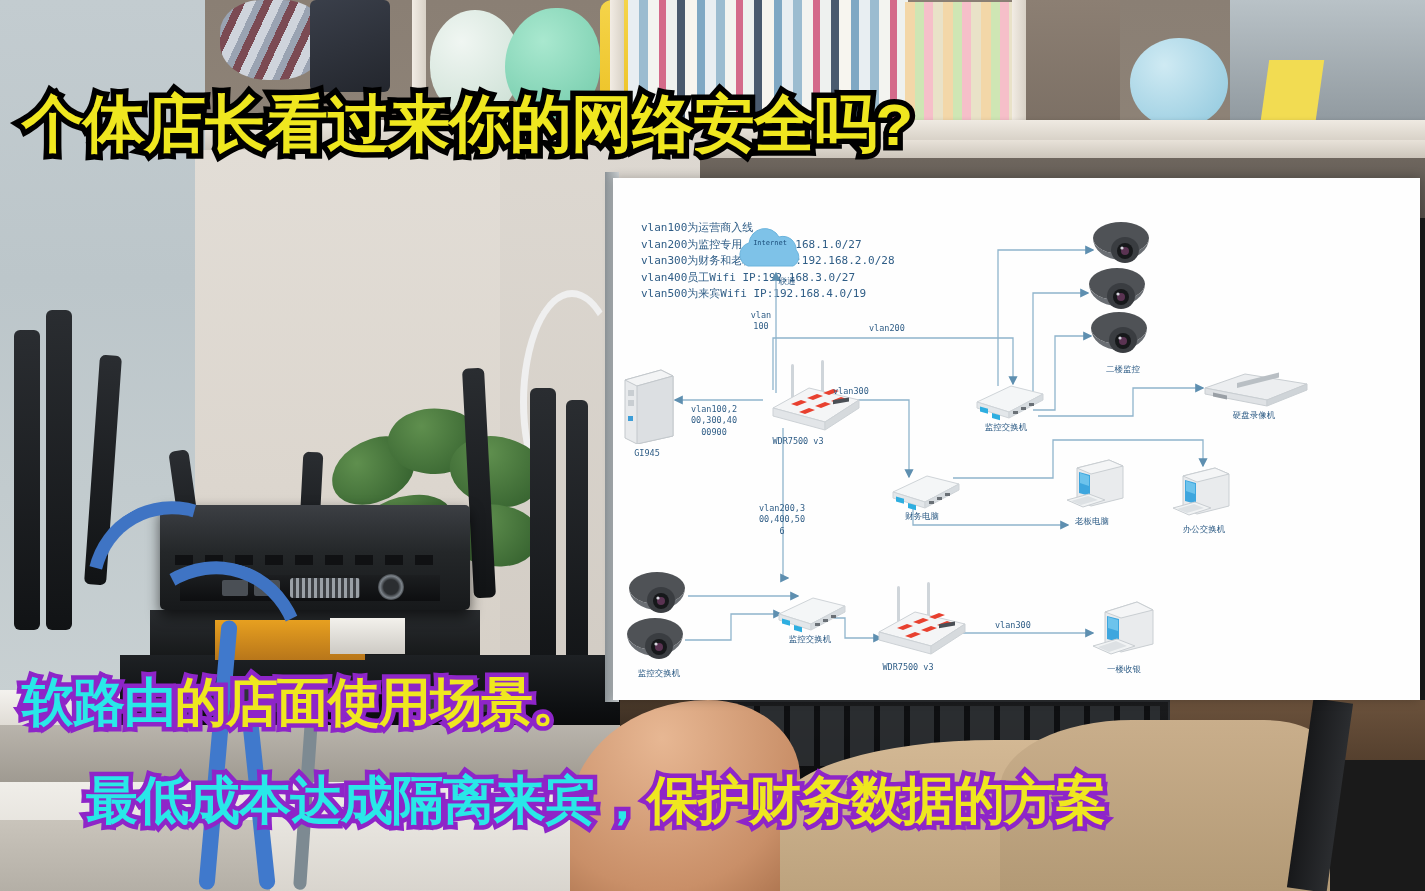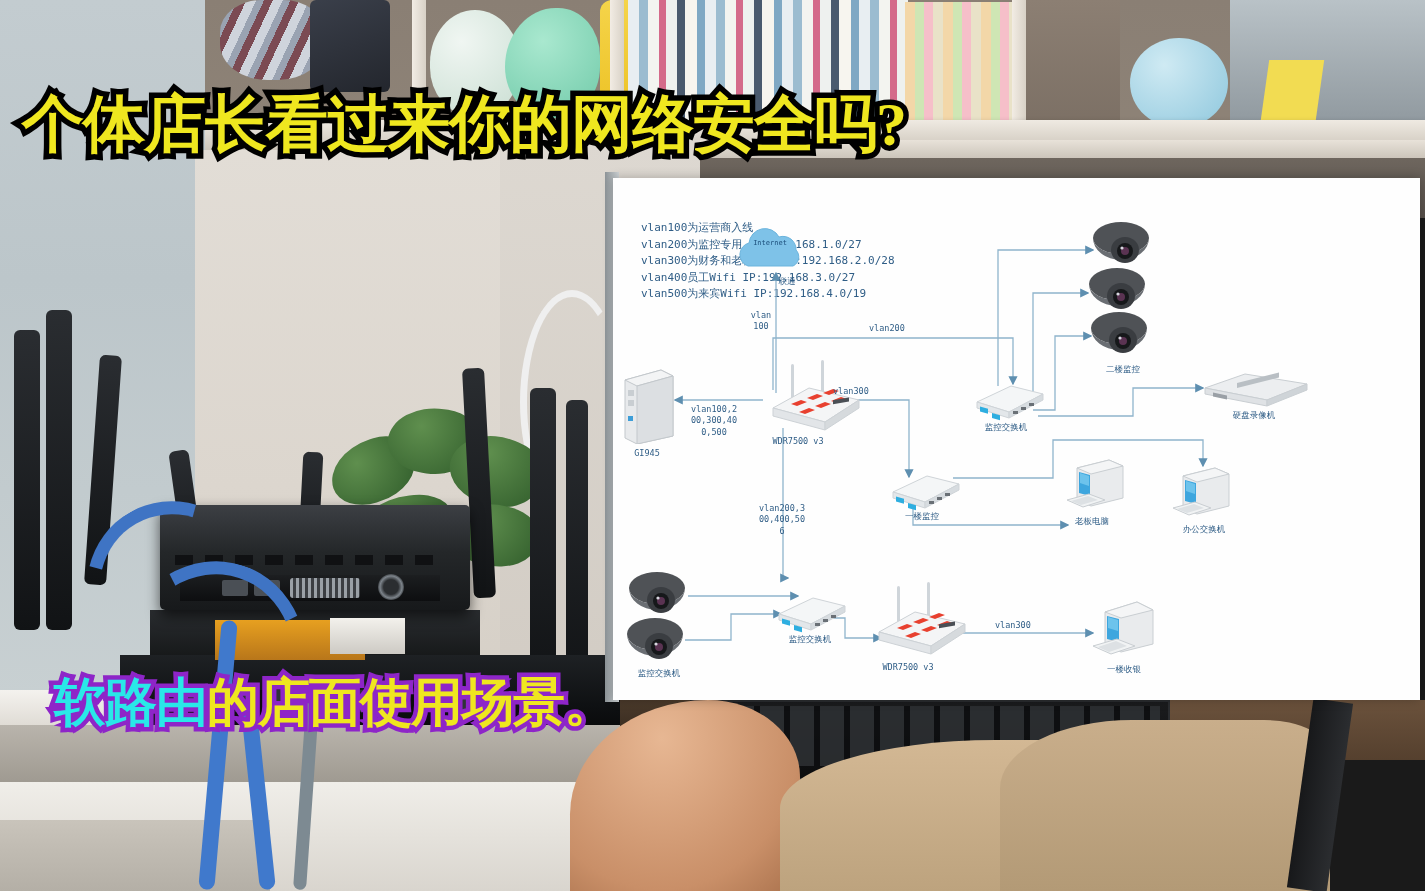--- a/index.html
+++ b/index.html
@@ -175,26 +175,26 @@
     font-family:"DejaVu Sans Mono","Liberation Mono",monospace;white-space:pre;}
   .nlabel.cn{font-family:"DejaVu Sans","Liberation Sans",sans-serif;}
   .note{position:absolute;color:#2f5d86;font-size:11px;line-height:1.5;
     text-align:left;font-family:"DejaVu Sans Mono","Liberation Mono",monospace;}
   .note .cn{font-family:"DejaVu Sans","Liberation Sans",sans-serif;}
 
   .dev{position:absolute;}
 
   
   .ovl{position:absolute;white-space:nowrap;font-weight:bold;
-    font-family:Liberation Serif, serif;}
+    font-family:Liberation Mono, monospace;}
   #title-top{
     left:22px;top:82px;font-size:62px;color:#efe71f;letter-spacing:-1px;
     -webkit-text-stroke:11px #000;paint-order:stroke fill;
   }
-  .sub{font-size:52px;letter-spacing:-1px;-webkit-text-stroke:9px #8e25c8;paint-order:stroke fill;margin-left:32px;}
+  .sub{font-size:52px;letter-spacing:-1px;-webkit-text-stroke:9px #8e25c8;paint-order:stroke fill;}
   #sub1{left:22px;top:668px;}
   #sub2{left:86px;top:766px;}
   .cy{color:#29e8e8;}
   .ye{color:#efe71f;}
 </style>
 </head>
 <body>
 
 <div id="stage">
 
@@ -338,21 +338,21 @@
         <polygon points="8,14 44,4 56,10 20,20" fill="#f3f4f5" stroke="#c3c8cc" stroke-width="1"></polygon>
         <polygon points="20,20 56,10 56,70 20,78" fill="#dcdfe2" stroke="#c3c8cc" stroke-width="1"></polygon>
         <rect x="11" y="24" width="6" height="6" fill="#c9ced2"></rect>
         <rect x="11" y="34" width="6" height="6" fill="#c9ced2"></rect>
         <rect x="11" y="50" width="5" height="5" fill="#3e9ed8"></rect>
       </svg>
     </div>
     <div class="nlabel" style="left:0px;top:270px;width:68px;text-align:center;">GI945</div>
     <div class="nlabel" style="left:64px;top:226px;width:74px;text-align:center;">vlan100,2
 00,300,40
-0,500</div>
+00900</div>
 
     <div class="dev" style="left:142px;top:178px;">
       <svg width="110" height="78" viewBox="0 0 110 78">
         <rect x="36" y="8" width="3" height="36" rx="1.5" fill="#cfd5da"></rect>
         <rect x="66" y="4" width="3" height="40" rx="1.5" fill="#cfd5da"></rect>
         <polygon points="18,52 54,32 104,44 70,66" fill="#f4f5f6" stroke="#cdd2d6" stroke-width="1"></polygon>
         <polygon points="18,52 70,66 70,74 18,60" fill="#e2e5e8" stroke="#cdd2d6" stroke-width="1"></polygon>
         <polygon points="70,66 104,44 104,52 70,74" fill="#d6dadd" stroke="#cdd2d6" stroke-width="1"></polygon>
         <g fill="#e8402f">
           <polygon points="36,48 46,44 52,46 42,50"></polygon>
@@ -440,21 +440,21 @@
         <polygon points="38,34 72,16 72,22 38,40" fill="#d7dce0" stroke="#cfd4d8" stroke-width="1"></polygon>
         <rect x="9" y="26" width="8" height="5" fill="#2eaee0" transform="skewY(16)"></rect>
         <rect x="21" y="29" width="8" height="5" fill="#2eaee0" transform="skewY(16)"></rect>
         <g fill="#6a7076">
             <rect x="42" y="33" width="5" height="3"></rect>
             <rect x="50" y="29" width="5" height="3"></rect>
             <rect x="58" y="25" width="5" height="3"></rect>
           </g>
       </svg>
     </div>
-    <div class="nlabel cn" style="left:264px;top:333px;width:90px;text-align:center;">一楼监控</div>
+    <div class="nlabel cn" style="left:264px;top:333px;width:90px;text-align:center;">财务电脑</div>
 
     <div class="dev" style="left:452px;top:278px;">
       <svg width="66" height="58" viewBox="0 0 66 58">
         <polygon points="12,12 44,4 58,10 58,42 26,50 12,44" fill="#e9ebed" stroke="#c9ced2" stroke-width="1"></polygon>
         <polygon points="12,12 44,4 58,10 26,18" fill="#f4f5f6" stroke="#c9ced2" stroke-width="1"></polygon>
         <polygon points="14,16 25,19 25,40 14,37" fill="#3ea6de"></polygon>
         <polygon points="15,17 24,20 24,30 15,27" fill="#6dc3ec"></polygon>
         <polygon points="2,44 24,38 40,44 18,51" fill="#f1f3f4" stroke="#c9ced2" stroke-width="1"></polygon>
         <polygon points="6,45 23,40 33,44 16,49" fill="#dde1e4"></polygon>
       </svg>
@@ -543,14 +543,15 @@
         <polygon points="7,49 25,43 36,48 18,54" fill="#dde1e4"></polygon>
       </svg>
     </div>
     <div class="nlabel cn" style="left:468px;top:486px;width:86px;text-align:center;">一楼收银</div>
   </div>
 
   <div class="ovl" id="title-top">个体店长看过来你的网络安全吗?</div>
 
   <div class="ovl sub" id="sub1"><span class="cy">软路由</span><span class="ye">的店面使用场景。</span></div>
 
+  <div class="ovl sub" id="sub2"><span class="cy">最低成本达成隔离来宾，</span><span class="ye">保护财务数据的方案</span></div>
 
 </div>
 
 </body></html>

